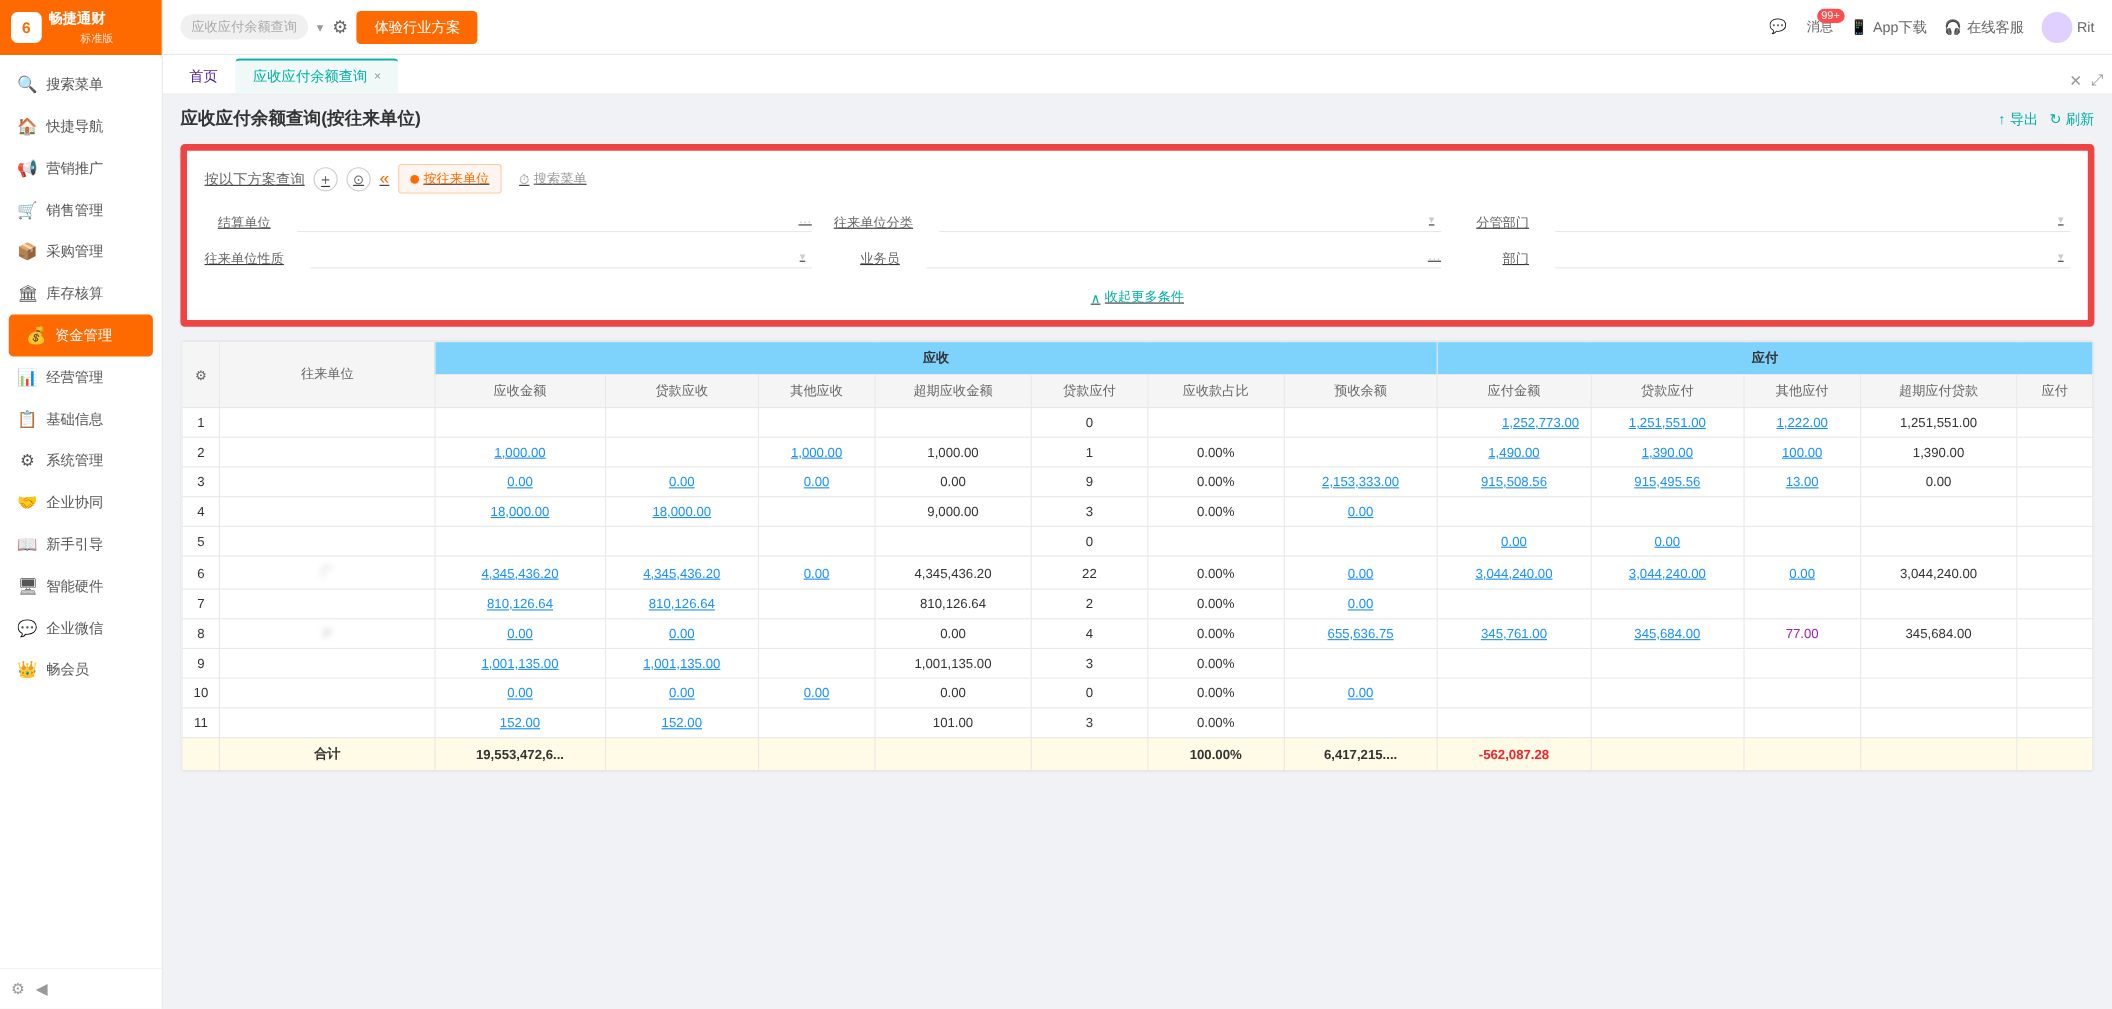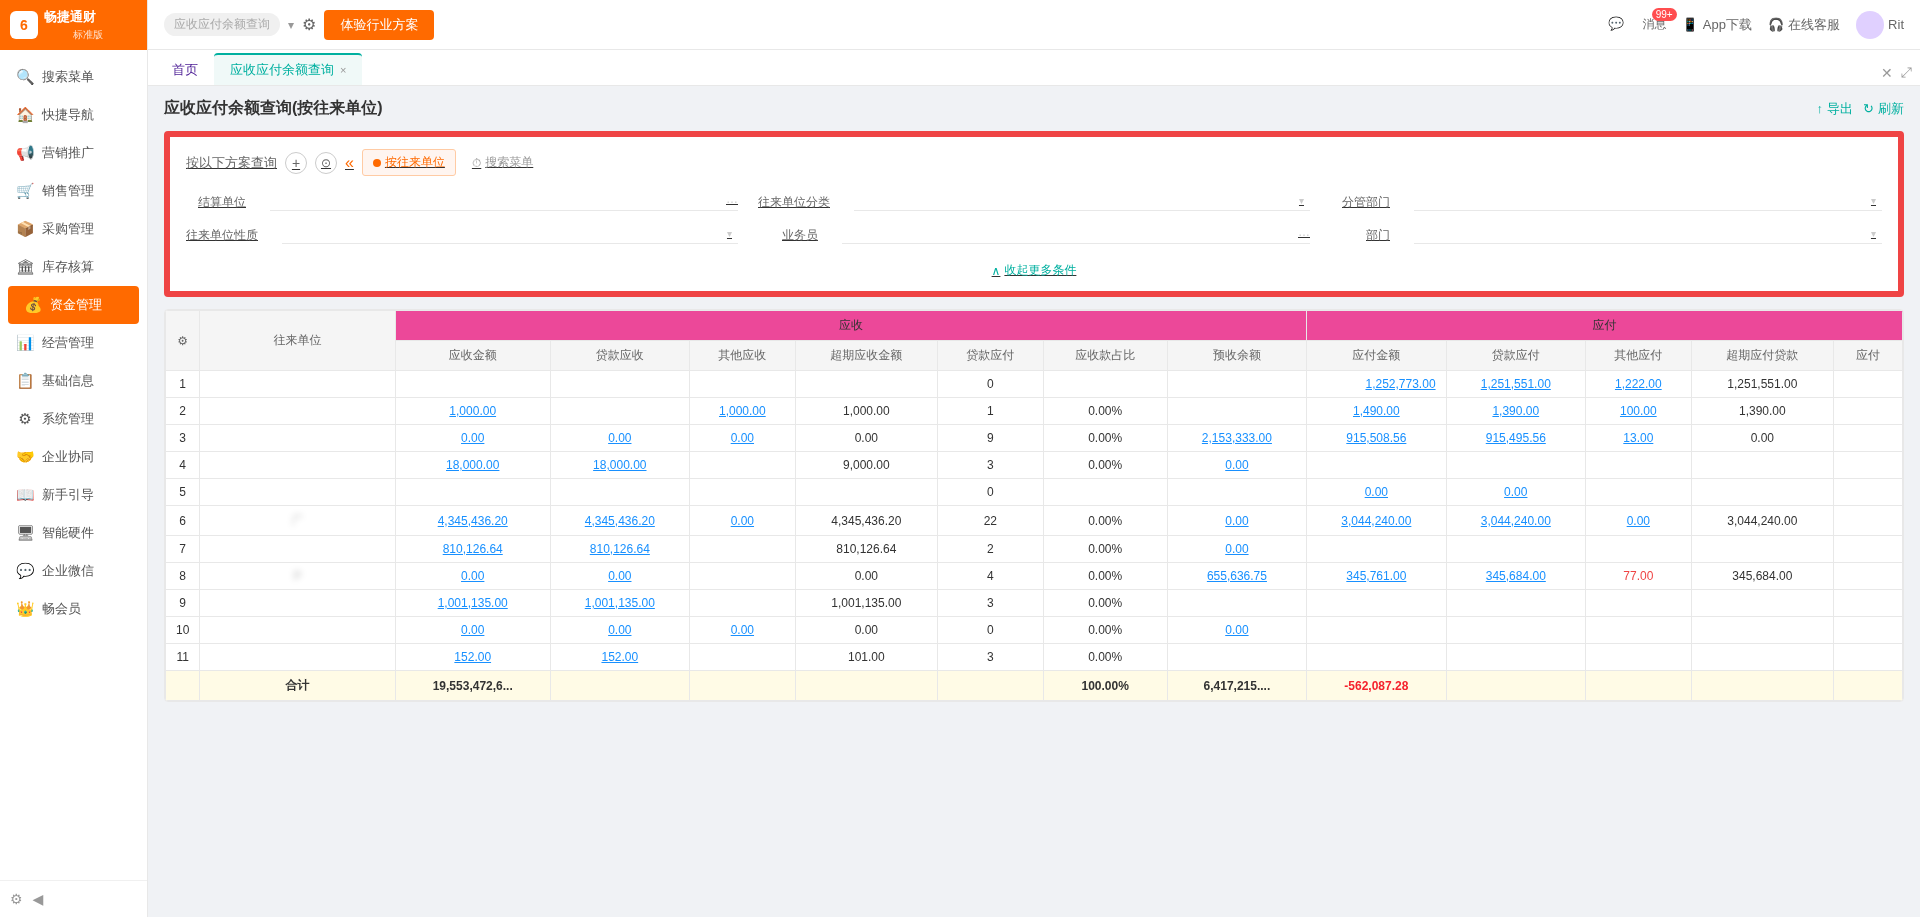--- a/index.html
+++ b/index.html
@@ -125,21 +125,21 @@
 
     
     .table-container {
       background: #fff; border-radius: 4px; border: 1px solid #e8e8e8; overflow: auto;
     }
     .data-table { width: 100%; border-collapse: collapse; font-size: 12px; }
     .data-table th, .data-table td {
       border: 1px solid #e8e8e8; padding: 6px 10px; text-align: center; white-space: nowrap;
     }
     .data-table th { background: #f5f5f5; color: #666; font-weight: normal; }
-    .data-table th.group-header { background: #ec4899; color: #333; }
+    .data-table th.group-header { background: #7dd3fc; color: #333; font-weight: bold; }
     .data-table td { color: #333; }
     .data-table .settings-col { width: 30px; background: #f5f5f5; }
     .data-table .total-row td { background: #fffbe6; font-weight: bold; }
 
     
     ::-webkit-scrollbar { width: 6px; height: 6px; }
     ::-webkit-scrollbar-track { background: #f1f1f1; }
     ::-webkit-scrollbar-thumb { background: #ccc; border-radius: 3px; }
   </style>
 </head>
@@ -494,21 +494,21 @@
       <td style="color:transparent;text-shadow:0 0 6px #bbb;">P</td>
       <td style="color:#1890ff;text-decoration:underline;cursor:pointer;">0.00</td>
       <td style="color:#1890ff;text-decoration:underline;cursor:pointer;">0.00</td>
       <td style=""></td>
       <td>0.00</td>
       <td>4</td>
       <td>0.00%</td>
       <td style="color:#1890ff;text-decoration:underline;cursor:pointer;">655,636.75</td>
       <td style="color:#1890ff;text-decoration:underline;cursor:pointer;">345,761.00</td>
       <td style="color:#1890ff;text-decoration:underline;cursor:pointer;">345,684.00</td>
-      <td style="color:#ef4444;cursor:pointer;">77.00</td>
+      <td style="color:#a21caf;cursor:pointer;">77.00</td>
       <td>345,684.00</td>
       <td></td>
     </tr>
             <tr>
       <td>9</td>
       <td style="color:transparent;text-shadow:0 0 6px #bbb;">&nbsp;&nbsp;&nbsp;&nbsp;&nbsp;&nbsp;&nbsp;&nbsp;&nbsp;&nbsp;&nbsp;&nbsp;&nbsp;&nbsp;&nbsp;&nbsp;&nbsp;&nbsp;&nbsp;&nbsp;&nbsp;&nbsp;&nbsp;&nbsp;&nbsp;&nbsp;&nbsp;&nbsp;&nbsp;&nbsp;&nbsp;&nbsp;</td>
       <td style="color:#1890ff;text-decoration:underline;cursor:pointer;">1,001,135.00</td>
       <td style="color:#1890ff;text-decoration:underline;cursor:pointer;">1,001,135.00</td>
       <td style=""></td>
       <td>1,001,135.00</td>

